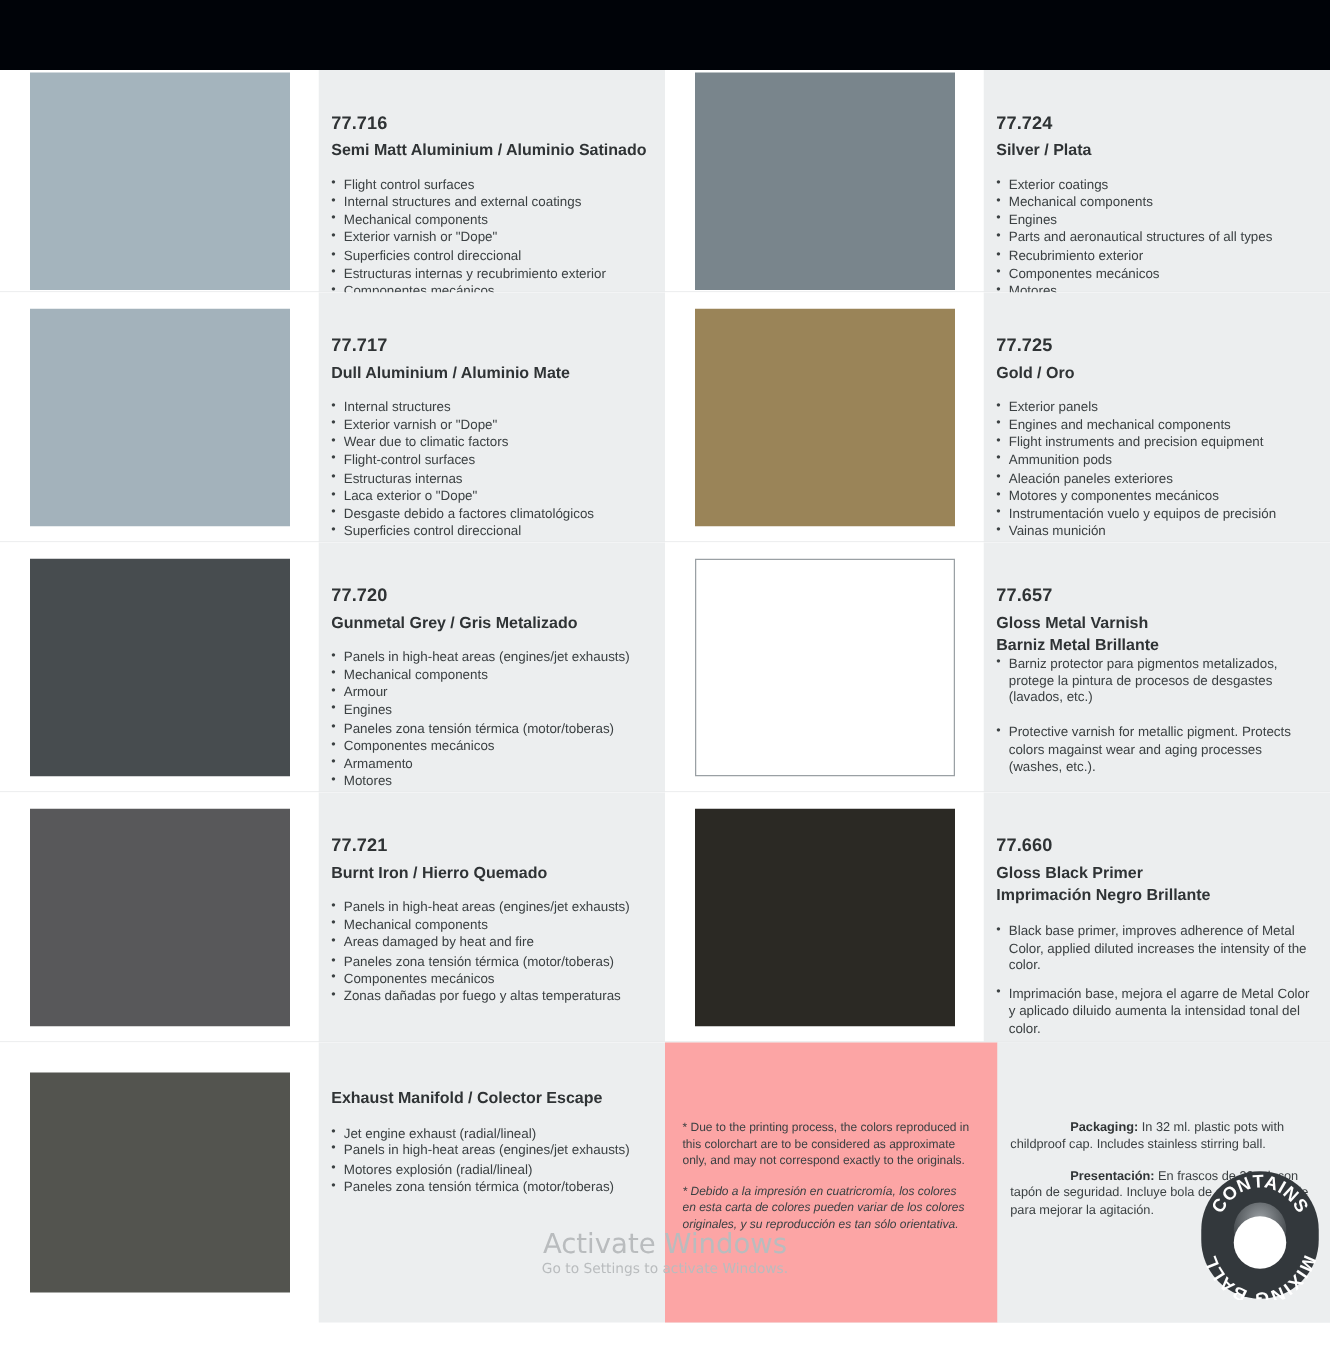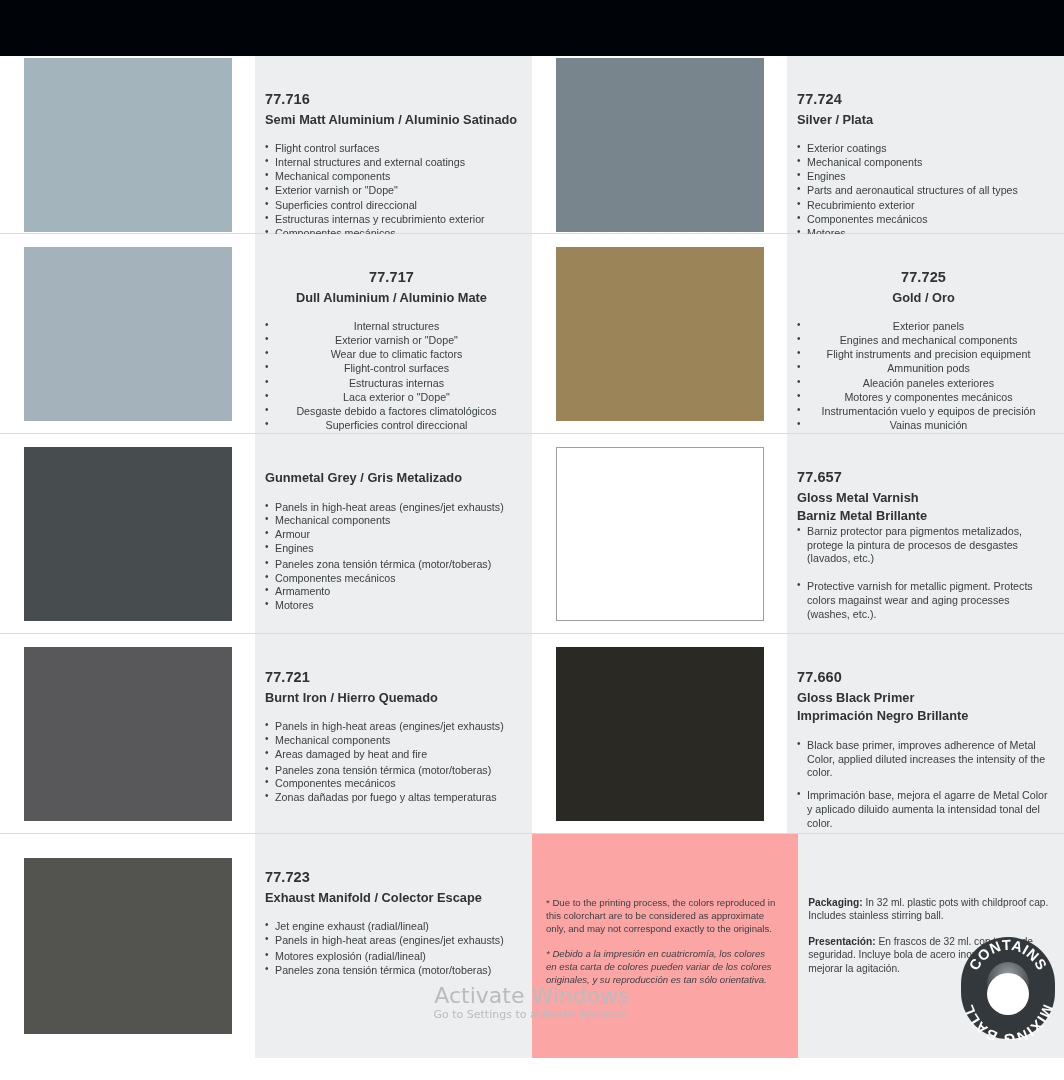--- a/index.html
+++ b/index.html
@@ -28,21 +28,21 @@
     width: 1064px; height: 1024px;
     background: #ffffff;
   }
   .row {
     display: flex;
     width: 1064px;
     border-bottom: 1px solid #d8dadb;
     background: #ffffff;
   }
   .row.r0 { height: 178px; }
-  .row.r1 { height: 200px; text-align: center; }
+  .row.r1 { height: 200px; }
   .row.r2 { height: 200px; }
   .row.r3 { height: 200px; }
   .row.r4 { height: 224px; border-bottom: none; }
 
   .cell {
     display: flex;
     position: relative;
   }
   .cell-left  { width: 532px; background: #ffffff; }
   .cell-right { width: 532px; background: #ffffff; }
@@ -126,21 +126,21 @@
     background: #eceeef;
     padding: 62px 14px 0 10px;
     position: relative;
   }
   .footer-pack p {
     margin: 0 0 12px 0;
     font-size: 10.2px;
     line-height: 1.32;
     color: #3b4042;
   }
-  .footer-pack b { color: #2f3335; }
+  .footer-pack b { color: #2f3335; margin-left: 48px; }
   .cell-right.footer-right { background: #eceeef; }
 
   
   .badge {
     position: absolute;
     right: 8px; bottom: 18px;
     width: 96px; height: 104px;
   }
 
   
@@ -262,20 +262,21 @@
         </div>
       </div>
     </div>
 
     <div class="row r2">
       <div class="cell cell-left">
         <div class="swatch-wrap">
           <div class="swatch" style="background:#474c4f"></div>
         </div>
         <div class="info">
+          <div class="code">77.720</div>
           <div class="name">Gunmetal Grey / Gris Metalizado</div>
           <ul class="bullets first">
             <li>Panels in high-heat areas (engines/jet exhausts)</li>
             <li>Mechanical components</li>
             <li>Armour</li>
             <li>Engines</li>
           </ul>
           <ul class="bullets second">
             <li>Paneles zona tensión térmica (motor/toberas)</li>
             <li>Componentes mecánicos</li>
@@ -339,21 +340,20 @@
         </div>
       </div>
     </div>
 
     <div class="row r4">
       <div class="cell cell-left">
         <div class="swatch-wrap">
           <div class="swatch" style="background:#53544f;height:176px"></div>
         </div>
         <div class="info">
-          <div class="code">77.723</div>
           <div class="name">Exhaust Manifold / Colector Escape</div>
           <ul class="bullets first">
             <li>Jet engine exhaust (radial/lineal)</li>
             <li>Panels in high-heat areas (engines/jet exhausts)</li>
           </ul>
           <ul class="bullets second">
             <li>Motores explosión (radial/lineal)</li>
             <li>Paneles zona tensión térmica (motor/toberas)</li>
           </ul>
         </div>

